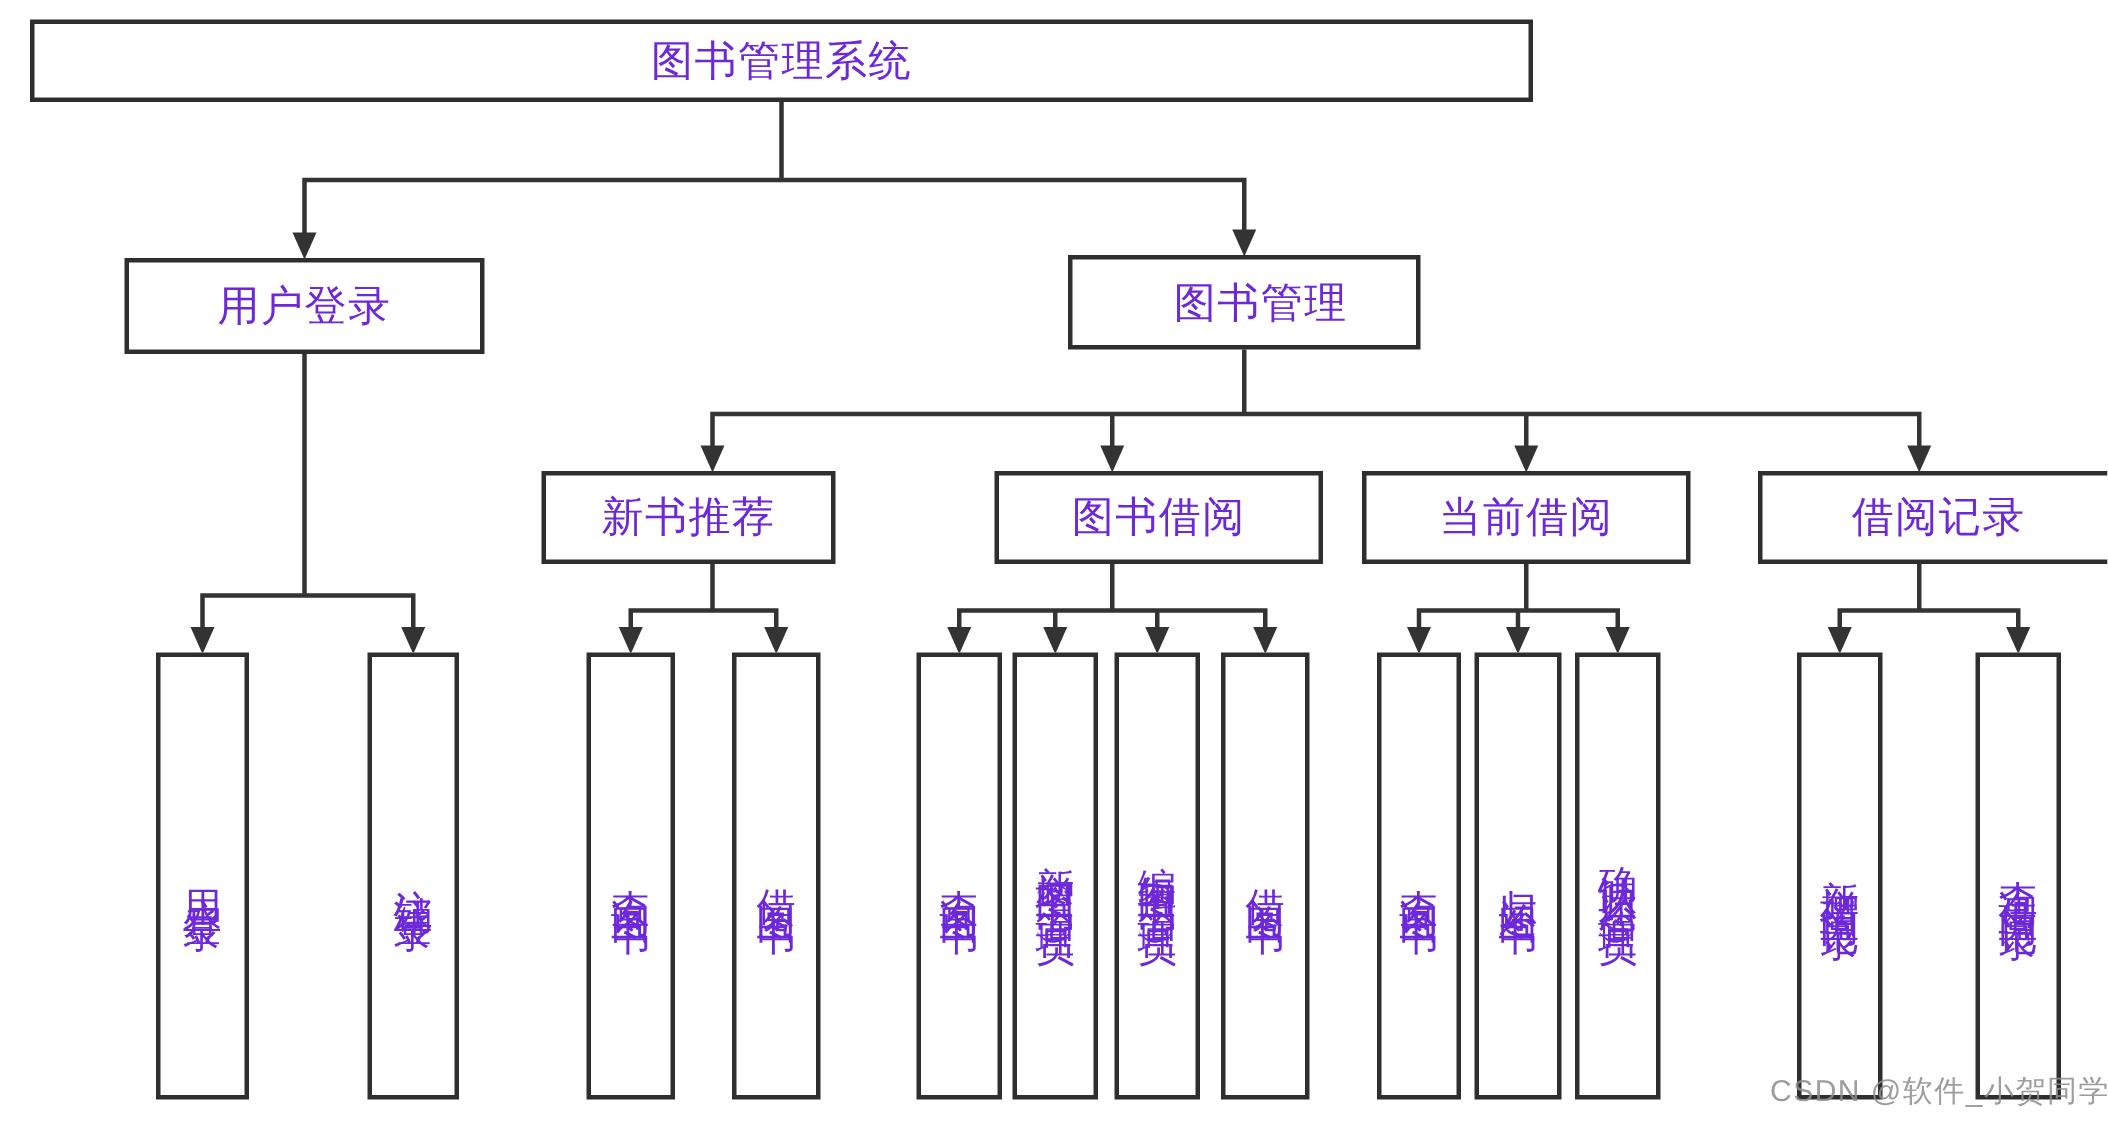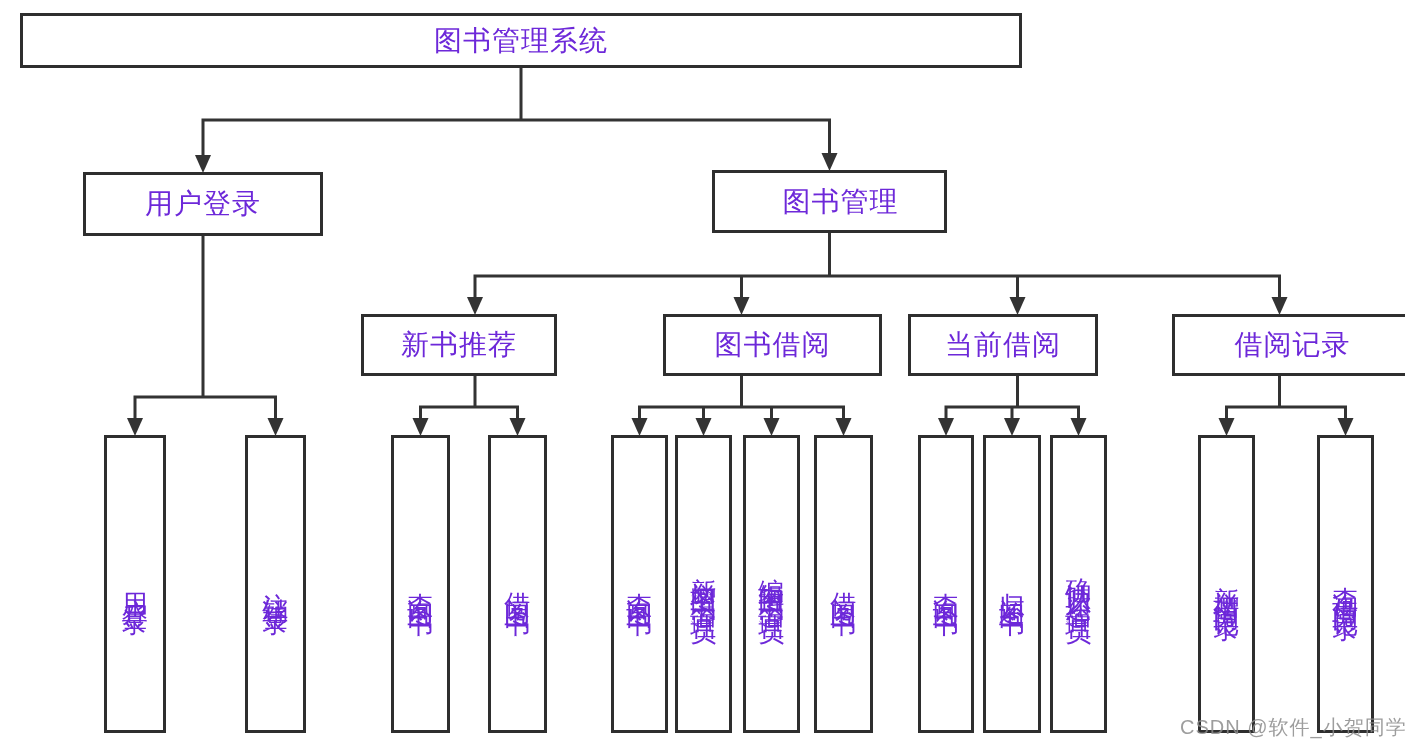--- a/index.html
+++ b/index.html
@@ -64,21 +64,21 @@
       <polygon points="1070.5,418 1086.5,418 1078.5,436" fill="#333333"></polygon>
       <polygon points="1218.5,418 1234.5,418 1226.5,436" fill="#333333"></polygon>
       <polygon points="1337.5,418 1353.5,418 1345.5,436" fill="#333333"></polygon>
     </svg>
   <div id="nodes">
       <div class="node h" style="left: 20px; top: 13px; width: 1002px; height: 55px;">图书管理系统</div>
       <div class="node h" style="left: 83px; top: 172px; width: 240px; height: 64px;">用户登录</div>
       <div class="node h" style="left: 712px; top: 170px; width: 235px; height: 63px; padding-left: 22px;">图书管理</div>
       <div class="node h" style="left: 361px; top: 314px; width: 196px; height: 62px;">新书推荐</div>
       <div class="node h" style="left: 632px; top: 314px; width: 219px; height: 62px; margin-left: 31px;">图书借阅</div>
-      <div class="node h" style="left: 908px; top: 314px; width: 190px; height: 62px;">当前借阅</div>
+      <div class="node h" style="left: 908px; top: 314px; width: 219px; height: 62px;">当前借阅</div>
       <div class="node h" style="left: 1172px; top: 314px; width: 241px; height: 62px;">借阅记录</div>
       <div class="node v" style="left: 104px; top: 435px; width: 62px; height: 298px;">用户登录</div>
       <div class="node v" style="left: 245px; top: 435px; width: 61px; height: 298px;">注销登录</div>
       <div class="node v" style="left: 391px; top: 435px; width: 59px; height: 298px;">查询图书</div>
       <div class="node v" style="left: 488px; top: 435px; width: 59px; height: 298px;">借阅图书</div>
       <div class="node v" style="left: 611px; top: 435px; width: 57px; height: 298px;">查询图书</div>
       <div class="node v" style="left: 675px; top: 435px; width: 57px; height: 298px;">新增图书（管理员）</div>
       <div class="node v" style="left: 743px; top: 435px; width: 57px; height: 298px;">编辑图书（管理员）</div>
       <div class="node v" style="left: 814px; top: 435px; width: 59px; height: 298px;">借阅图书</div>
       <div class="node v" style="left: 918px; top: 435px; width: 56px; height: 298px;">查询图书</div>

